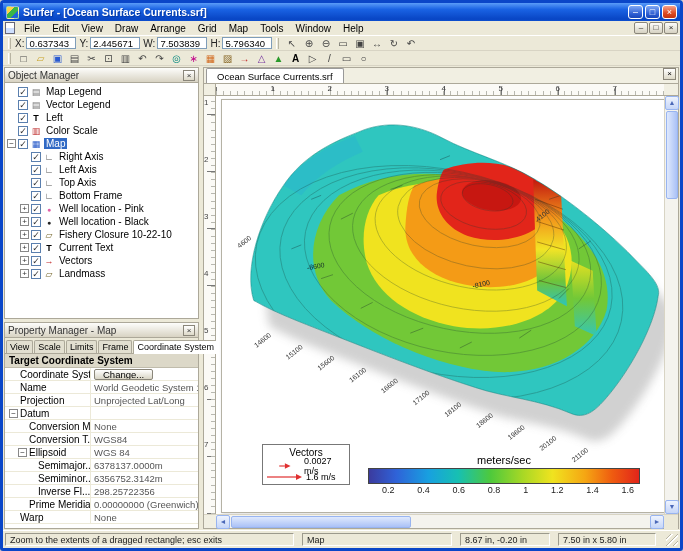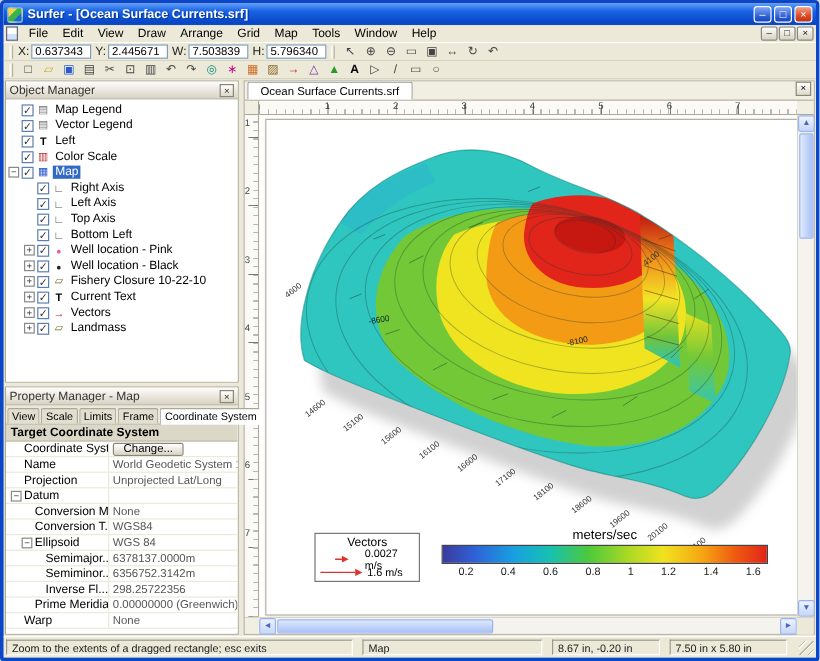--- a/index.html
+++ b/index.html
@@ -104,21 +104,21 @@
   .ruler-v span { height:57px; flex:none; font-size:8px; color:#444; text-align:left; line-height:9px; }
   .canvas { flex:1; position:relative; background:#fff; overflow:hidden; }
   .page { position:absolute; left:5px; top:3px; width:446px; height:414px; background:#fff; border:1px solid #b5b2a5; box-shadow:1px 1px 3px rgba(0,0,0,.15); }
   .surface-svg { position:absolute; left:0; top:0; }
   .axlab { font-size:7px; fill:#333; }
   .ctlab { font-size:7px; fill:#10282a; }
 
   .vec-legend { position:absolute; left:40px; top:344px; width:88px; background:#fff; border:1px solid #777; padding:2px 3px; }
   .vl-title { text-align:center; font-size:10px; margin-bottom:2px; }
   .vl-row { display:flex; align-items:center; gap:2px; font-size:9px; height:11px; }
-  .color-scale { position:absolute; left:146px; top:340px; width:272px; }
+  .color-scale { position:absolute; left:146px; top:354px; width:272px; }
   .cs-title { text-align:center; font-size:11px; margin-bottom:2px; }
   .cs-bar { height:16px; border:1px solid #444;
      background:linear-gradient(90deg,#3b3b9e 0%,#2f62d8 10%,#18a0e0 22%,#17c0b2 33%,#4ec93c 45%,#a8d825 57%,#f0e31f 68%,#f5a613 80%,#ef5c10 90%,#e2251a 100%); }
   .cs-ticks { display:flex; justify-content:space-between; padding:1px 6px 0 14px; font-size:9px; color:#222; }
 
   
   .vscroll { width:14px; flex:none; background:#f4f3ee; display:flex; flex-direction:column; border-left:1px solid #d8d4c4; }
   .hscroll-row { flex:none; height:14px; display:flex; border-top:1px solid #d8d4c4; }
   .hscroll { flex:1; background:#f4f3ee; display:flex; }
   .sb-btn { width:14px; height:14px; flex:none; background:linear-gradient(#eef3fe,#c6d6f8); border:1px solid #98b4f0; border-radius:2px; font-size:7px; line-height:12px; text-align:center; color:#4b68b8; cursor:pointer; }
@@ -303,21 +303,21 @@
               <span class="expander"></span>
               <span class="checkbox">✓</span>
               <span class="tree-icon" data-icon="axis"></span>
               <span class="tree-label">Top Axis</span>
             </div>
 
             <div class="tree-row" data-level="1">
               <span class="expander"></span>
               <span class="checkbox">✓</span>
               <span class="tree-icon" data-icon="axis"></span>
-              <span class="tree-label">Bottom Left</span>
+              <span class="tree-label">Bottom Frame</span>
             </div>
 
             <div class="tree-row" data-level="1">
               <span class="expander">+</span>
               <span class="checkbox">✓</span>
               <span class="tree-icon" data-icon="post-pink"></span>
               <span class="tree-label">Well location - Pink</span>
             </div>
 
             <div class="tree-row" data-level="1">

